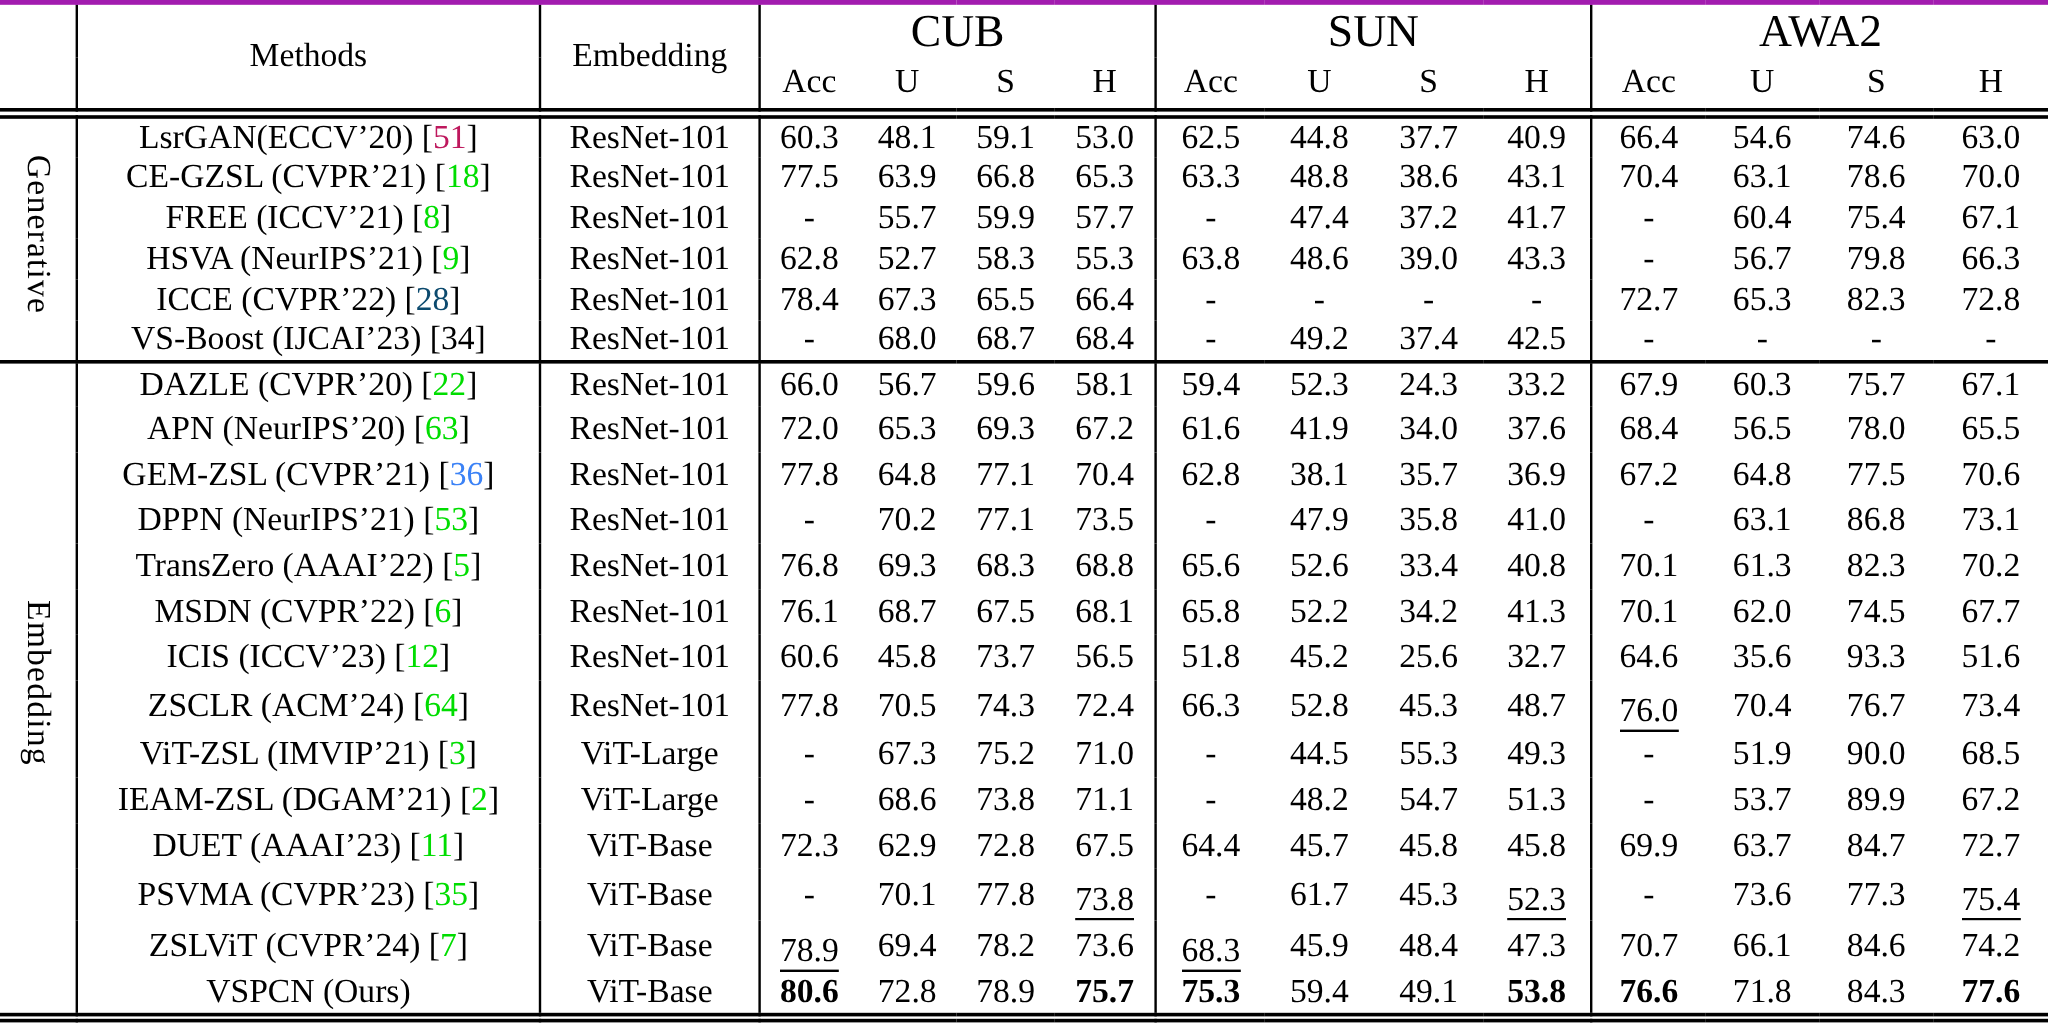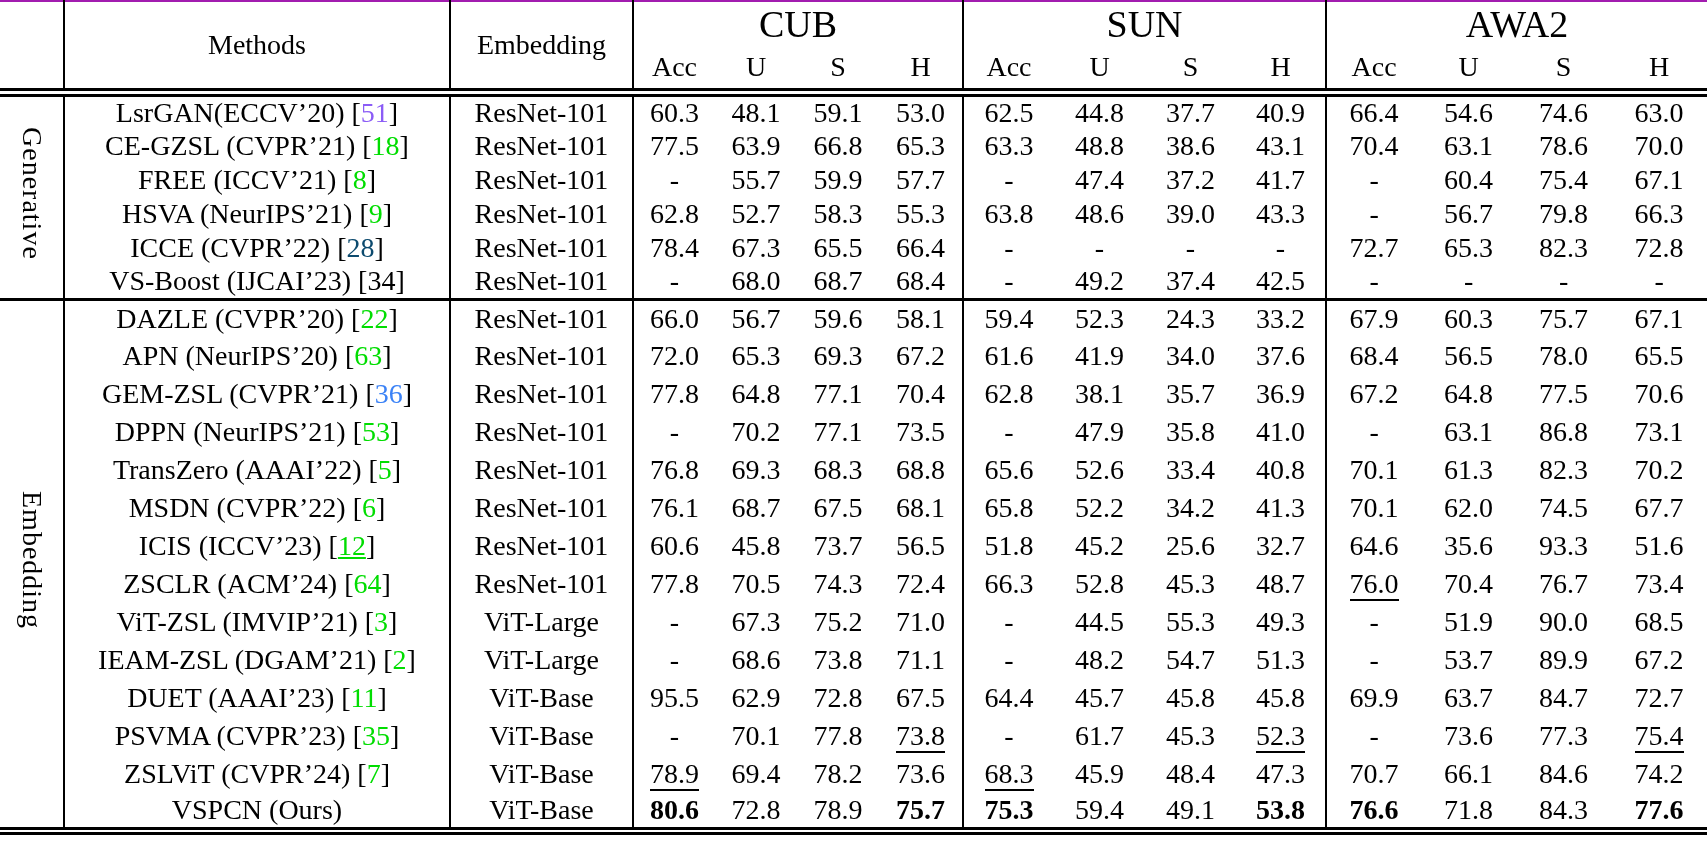--- a/index.html
+++ b/index.html
@@ -15,21 +15,21 @@
     position: relative;
   }
   table.results {
     border-collapse: collapse;
     table-layout: fixed;
     width: 1707px;
     height: 656px;
     font-family: "Liberation Serif", serif;
     font-size: 28px;
     color: #000000;
-    border-top: 2px solid #a21caf;
+    border-top: 4px solid #a21caf;
   }
   table.results th, table.results td {
     padding: 0;
     margin: 0;
     text-align: center;
     vertical-align: middle;
     font-weight: normal;
     white-space: nowrap;
     overflow: hidden;
   }
@@ -51,20 +51,21 @@
     letter-spacing: 1px;
     font-size: 28px;
   }
   .cite { color: #00dd00; }
   .bold { font-weight: bold; text-align: right; }
   .uline {
     display: inline-block;
     border-bottom: 2px solid #000;
     padding-bottom: 1px;
     line-height: 1.0;
+    margin-top: 12px;
   }
   .group-label { font-size: 38px; }
 </style>
 </head>
 <body>
 
 <div id="stage">
   <table class="results">
     <colgroup>
       <col style="width:64px">
@@ -103,21 +104,21 @@
         <th class="bR">H</th>
         <th>Acc</th>
         <th>U</th>
         <th>S</th>
         <th>H</th>
       </tr>
     </thead>
   <tbody class="sec-generative">
         <tr>
           <td rowspan="6" class="rot bR"><span class="rot-text">Generative</span></td>
-          <td class="bR"><span>LsrGAN(ECCV’20)</span> [<span class="cite" style="color: #8b5cf6;">51</span>]</td>
+          <td class="bR"><span>LsrGAN(ECCV’20)</span> [<span class="cite" style="color: #be185d;">51</span>]</td>
           <td class="bR">ResNet-101</td>
           <td><span>60.3</span></td>
           <td><span>48.1</span></td>
           <td><span>59.1</span></td>
           <td class="bR"><span>53.0</span></td>
           <td><span>62.5</span></td>
           <td><span>44.8</span></td>
           <td><span>37.7</span></td>
           <td class="bR"><span>40.9</span></td>
           <td><span>66.4</span></td>
@@ -298,21 +299,21 @@
           <td><span>65.8</span></td>
           <td><span>52.2</span></td>
           <td><span>34.2</span></td>
           <td class="bR"><span>41.3</span></td>
           <td><span>70.1</span></td>
           <td><span>62.0</span></td>
           <td><span>74.5</span></td>
           <td><span>67.7</span></td>
         </tr>
         <tr>
-          <td class="bR"><span>ICIS (ICCV’23)</span> [<span class="cite" style="color: rgb(0, 221, 0); text-decoration: underline;">12</span>]</td>
+          <td class="bR"><span>ICIS (ICCV’23)</span> [<span class="cite" style="color: rgb(0, 221, 0);">12</span>]</td>
           <td class="bR">ResNet-101</td>
           <td><span>60.6</span></td>
           <td><span>45.8</span></td>
           <td><span>73.7</span></td>
           <td class="bR"><span>56.5</span></td>
           <td><span>51.8</span></td>
           <td><span>45.2</span></td>
           <td><span>25.6</span></td>
           <td class="bR"><span>32.7</span></td>
           <td><span>64.6</span></td>
@@ -364,21 +365,21 @@
           <td><span>54.7</span></td>
           <td class="bR"><span>51.3</span></td>
           <td><span>-</span></td>
           <td><span>53.7</span></td>
           <td><span>89.9</span></td>
           <td><span>67.2</span></td>
         </tr>
         <tr>
           <td class="bR"><span>DUET (AAAI’23)</span> [<span class="cite" style="color: rgb(0, 221, 0);">11</span>]</td>
           <td class="bR">ViT-Base</td>
-          <td><span>95.5</span></td>
+          <td><span>72.3</span></td>
           <td><span>62.9</span></td>
           <td><span>72.8</span></td>
           <td class="bR"><span>67.5</span></td>
           <td><span>64.4</span></td>
           <td><span>45.7</span></td>
           <td><span>45.8</span></td>
           <td class="bR"><span>45.8</span></td>
           <td><span>69.9</span></td>
           <td><span>63.7</span></td>
           <td><span>84.7</span></td>

